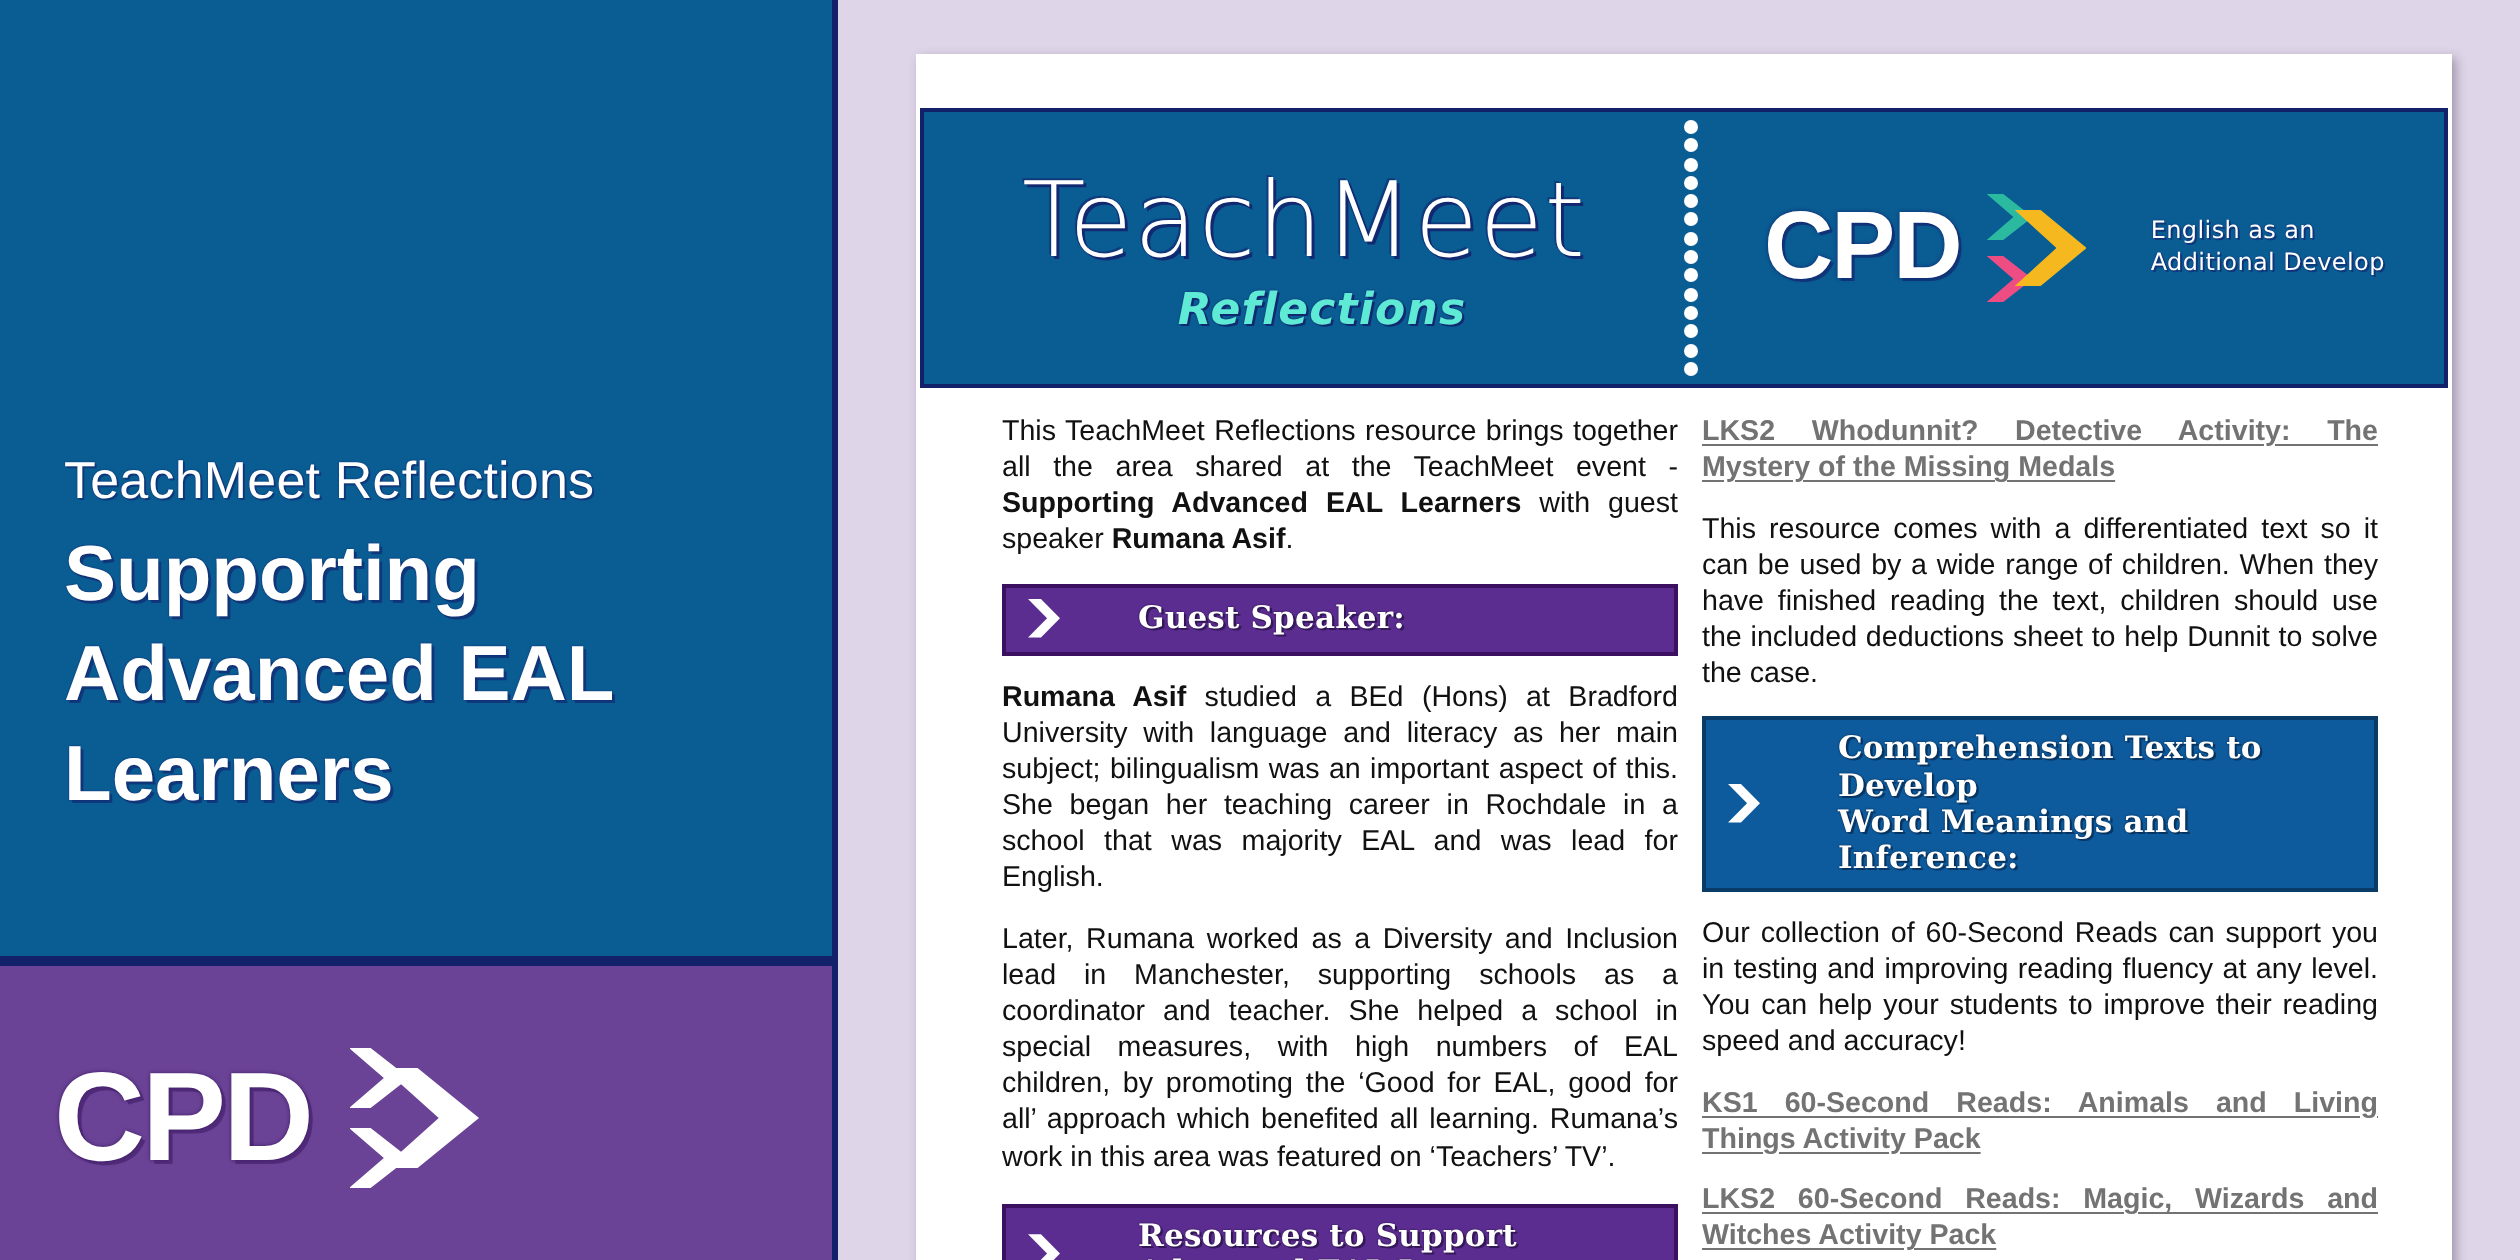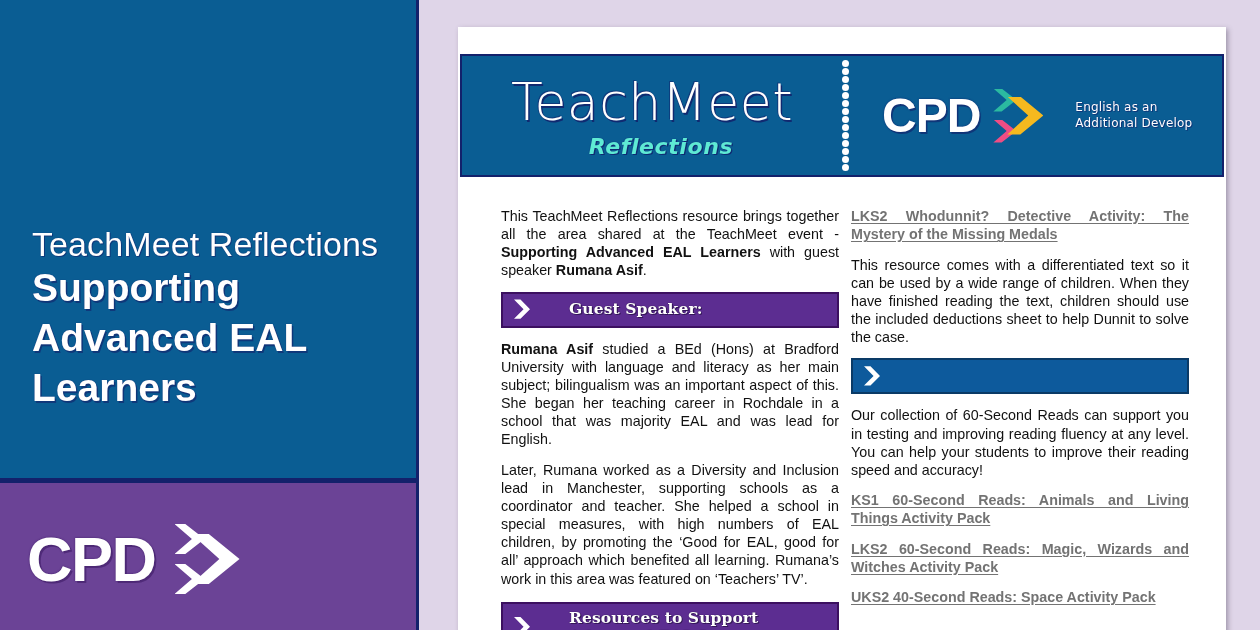--- a/index.html
+++ b/index.html
@@ -19,21 +19,21 @@
     box-sizing:border-box;
   }
   .sb-divider{position:absolute;left:0;top:478px;width:419px;height:5px;background:#13216b;}
   .sb-purple{
     position:absolute;left:0;top:483px;width:419px;height:147px;
     background:#6b4396;border-right:3px solid #13216b;
     box-sizing:border-box;
   }
   .sb-kicker{
     position:absolute;left:32px;top:225px;width:370px;
-    font-size:34px;font-weight:400;color:#fff;letter-spacing:.1px;
+    font-size:26px;font-weight:400;color:#fff;letter-spacing:.1px;
     text-shadow:0 0 1px rgba(19,33,107,.85), 1px 1px 0 rgba(19,33,107,.55);
   }
   .sb-title{
     position:absolute;left:32px;top:263px;width:360px;
     font-size:39px;font-weight:700;color:#fff;line-height:1.28;
     text-shadow:0 0 1px rgba(19,33,107,.95), 1.5px 1.5px 0 rgba(19,33,107,.6);
   }
   
   .sb-logo{position:absolute;left:27px;top:520px;display:flex;align-items:center;}
   .sb-logo .wordmark{
@@ -55,21 +55,21 @@
   
   .page{
     position:absolute;left:458px;top:27px;width:768px;height:620px;
     background:#fff;
     box-shadow:2px 2px 5px rgba(80,70,95,.45);
     overflow:hidden;
   }
 
   
   .banner{
-    position:absolute;left:2px;top:27px;width:764px;height:123px;
+    position:absolute;left:2px;top:27px;width:764px;height:140px;
     background:#0a5d93;border:2px solid #13216b;box-sizing:border-box;
     display:flex;align-items:stretch;
   }
   .banner-left{position:relative;width:380px;display:flex;flex-direction:column;align-items:center;justify-content:center;}
   .tm-title{
     font-size:52px;font-weight:300;color:#fff;letter-spacing:.5px;line-height:1;
     font-family:"DejaVu Sans","Liberation Sans",sans-serif;
     text-shadow:0 0 1px #13216b, 1.5px 1.5px 0 rgba(19,33,107,.85), -1px -1px 0 rgba(19,33,107,.5);
     margin-top:4px;
   }
@@ -238,20 +238,24 @@
 
       </div>
 
       <div class="col">
         <a class="reslink" href="#">LKS2 Whodunnit? Detective Activity: The Mystery of the Missing Medals</a>
 
         <p>This resource comes with a differentiated text so it can be used by a wide range of children. When they have finished reading the text, children should use the included deductions sheet to help Dunnit to solve the case.</p>
 
         <div class="secbar blue">
           <span class="chevicon"></span>
+          <span class="sectext">
+            <span>Comprehension Texts to Develop</span><br>
+            <span>Word Meanings and Inference:</span>
+          </span>
         </div>
 
         <p>Our collection of 60-Second Reads can support you in testing and improving reading fluency at any level. You can help your students to improve their reading speed and accuracy!</p>
 
         <a class="reslink" href="#">KS1 60-Second Reads: Animals and Living Things Activity Pack</a>
         <a class="reslink" href="#">LKS2 60-Second Reads: Magic, Wizards and Witches Activity Pack</a>
         <a class="reslink nogap" href="#">UKS2 40-Second Reads: Space Activity Pack</a>
 
       </div>
 

